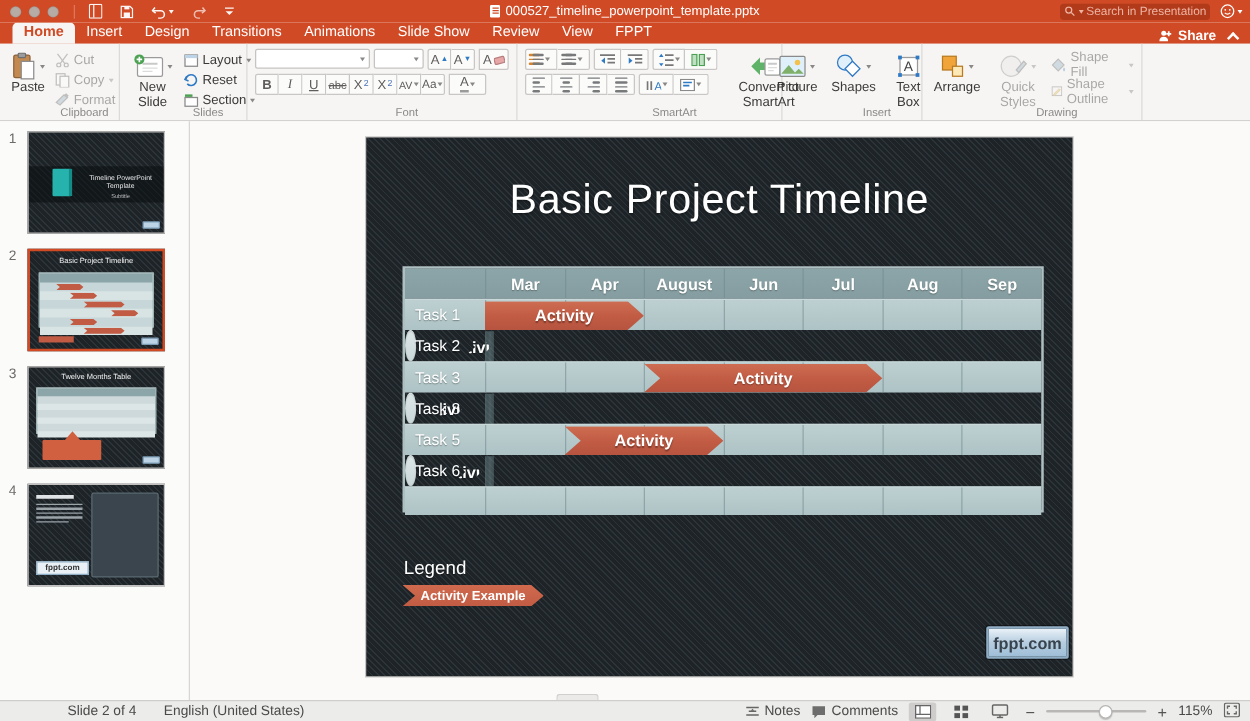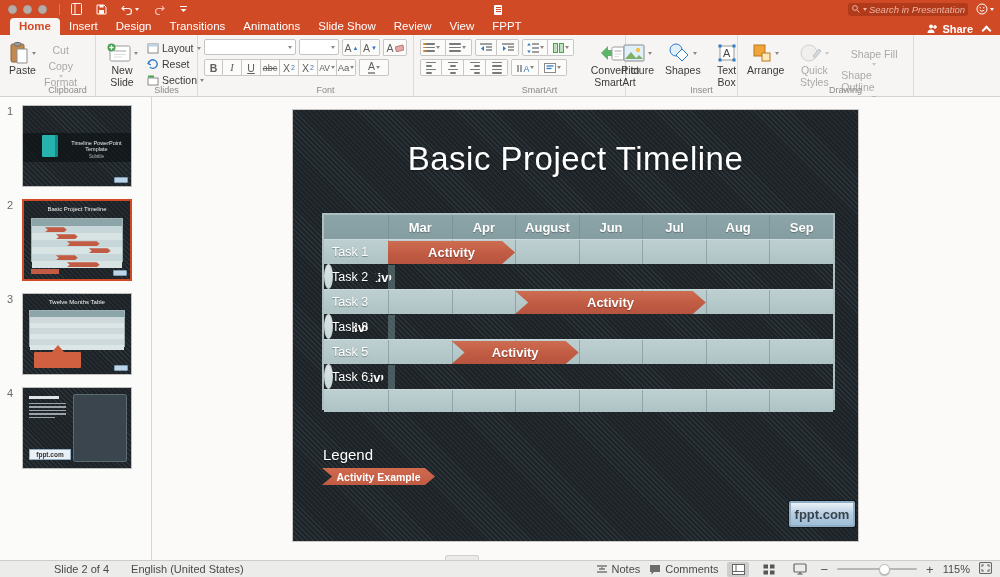--- a/index.html
+++ b/index.html
@@ -9,21 +9,21 @@
 
   
   .titlebar { height:18px; background:var(--accent,#d04a26); display:flex; align-items:center; padding:0 6px; position:relative; }
   .lights { display:flex; gap:6px; margin:0 8px 0 2px; }
   .light { width:9px; height:9px; border-radius:50%; background:#b7aba5; box-shadow:inset 0 0 1px rgba(0,0,0,.35); }
   .tb-ic { margin:0 7px; display:flex; align-items:center; opacity:.95; }
   .tb-div { width:1px; height:11px; background:rgba(255,255,255,.25); margin:0 4px; }
   .doc-title { position:absolute; left:0; right:0; text-align:center; color:#fff; font-size:10.5px; pointer-events:none; }
   .doc-title .pg { display:inline-block; width:8px; height:10px; background:#fff; border-radius:1px; vertical-align:-2px; margin-right:4px; position:relative; }
   .doc-title .pg::after{ content:""; position:absolute; left:1.5px; top:2px; width:5px; height:1px; background:var(--accent,#d04a26); box-shadow:0 2px 0 var(--accent,#d04a26),0 4px 0 var(--accent,#d04a26); }
-  .searchbox { margin-left:auto; width:120px; height:13px; background:rgba(120,30,10,.35); border-radius:3px; display:flex; align-items:center; padding:0 4px; color:#edb4a2; font-size:9.5px; white-space:nowrap; overflow:hidden;font-style:italic; }
+  .searchbox { margin-left:auto; width:120px; height:13px; background:rgba(120,30,10,.35); border-radius:3px; display:flex; align-items:center; padding:0 4px; color:#edb4a2; font-size:9.5px; white-space:nowrap; overflow:hidden; }
   .searchbox svg { flex:0 0 auto; margin-right:3px; }
   .smiley { margin-left:8px; display:flex; align-items:center; gap:2px; }
 
   .caret { width:0; height:0; border-left:3px solid transparent; border-right:3px solid transparent; border-top:4px solid #8a8886; display:inline-block; }
   .caret.w { border-top-color:#fff; }
   .caret.sm { border-left-width:2.5px; border-right-width:2.5px; border-top-width:3.5px; }
 
   
   .tabbar { height:17px; background:var(--accent,#d04a26); display:flex; align-items:flex-end; padding:0 10px; }
   .tab { color:#fff; font-size:11.5px; padding:2px 9px 3px; border-radius:4px 4px 0 0; cursor:default; }
@@ -33,21 +33,21 @@
   .chev-up { width:7px; height:7px; border-left:2px solid #fff; border-top:2px solid #fff; transform:rotate(45deg); margin-top:3px; }
 
   
   .ribbon { height:62px; background:#f6f5f3; border-bottom:1px solid #d4d2d0; display:flex; }
   .g { position:relative; border-right:1px solid #dcdad8; padding:4px 6px 12px; display:flex; gap:5px; align-items:flex-start; }
   .gl { position:absolute; bottom:1px; left:0; right:0; text-align:center; font-size:9px; color:#8b8987;margin-left:40px; }
   .bb { display:flex; flex-direction:column; align-items:center; font-size:10.5px; color:#3b3a39; padding:2px 3px; border-radius:3px; line-height:1.1; text-align:center; }
   .bb .ic { height:24px; display:flex; align-items:center; }
   .col { display:flex; flex-direction:column; gap:2px; padding-top:2px; }
   .sb { display:flex; align-items:center; gap:3px; font-size:10.5px; color:#3b3a39; height:14px; }
-  .dis { opacity:.42;flex-direction:column; }
+  .dis { opacity:.42; }
   .combo { height:16px; border:1px solid #c6c4c2; border-radius:2px; background:#fff; display:flex; align-items:center; justify-content:flex-end; padding:0 3px; }
   .seg { display:flex; }
   .seg .k { min-width:19px; height:17px; border:1px solid #c9c7c5; border-left:none; background:#fbfbfa; display:flex; align-items:center; justify-content:center; font-size:10.5px; color:#5f5d5b; gap:1px; }
   .seg .k:first-child { border-left:1px solid #c9c7c5; border-radius:2px 0 0 2px; }
   .seg .k:last-child { border-radius:0 2px 2px 0; }
   .mini-row { display:flex; gap:3px; }
   .fg-rows { display:flex; flex-direction:column; gap:3px; }
   sup,sub { font-size:7px; color:#4a72b8; }
 
   
@@ -166,21 +166,21 @@
           <path d="M9 2 L11 4.5 L8.5 6.5" fill="none" stroke="#fff" stroke-width="1.2"></path>
           <path d="M10.5 4.5 h-5 a3 3 0 0 0 0 6 h1.5" fill="none" stroke="#fff" stroke-width="1.2"></path>
         </svg>
     </span>
     <span class="tb-ic">
       <svg width="9" height="9" viewBox="0 0 9 9">
           <line x1="1" y1="1.5" x2="8" y2="1.5" stroke="#fff"></line>
           <path d="M1.5 4 L4.5 7 L7.5 4z" fill="#fff"></path>
         </svg>
     </span>
-    <div class="doc-title"><span class="pg"></span></div>
+    <div class="doc-title"><span class="pg"></span><span>000527_timeline_powerpoint_template.pptx</span></div>
     <div class="searchbox">
       <svg width="8" height="8" viewBox="0 0 8 8">
           <circle cx="3" cy="3" r="2.4" fill="none" stroke="#edb4a2"></circle>
           <line x1="5" y1="5" x2="7.5" y2="7.5" stroke="#edb4a2"></line>
         </svg>
       <span class="caret sm" style="border-top-color:#edb4a2;margin-right:2px"></span>
       <span>Search in Presentation</span>
     </div>
     <div class="smiley">
       <svg width="12" height="12" viewBox="0 0 12 12">

